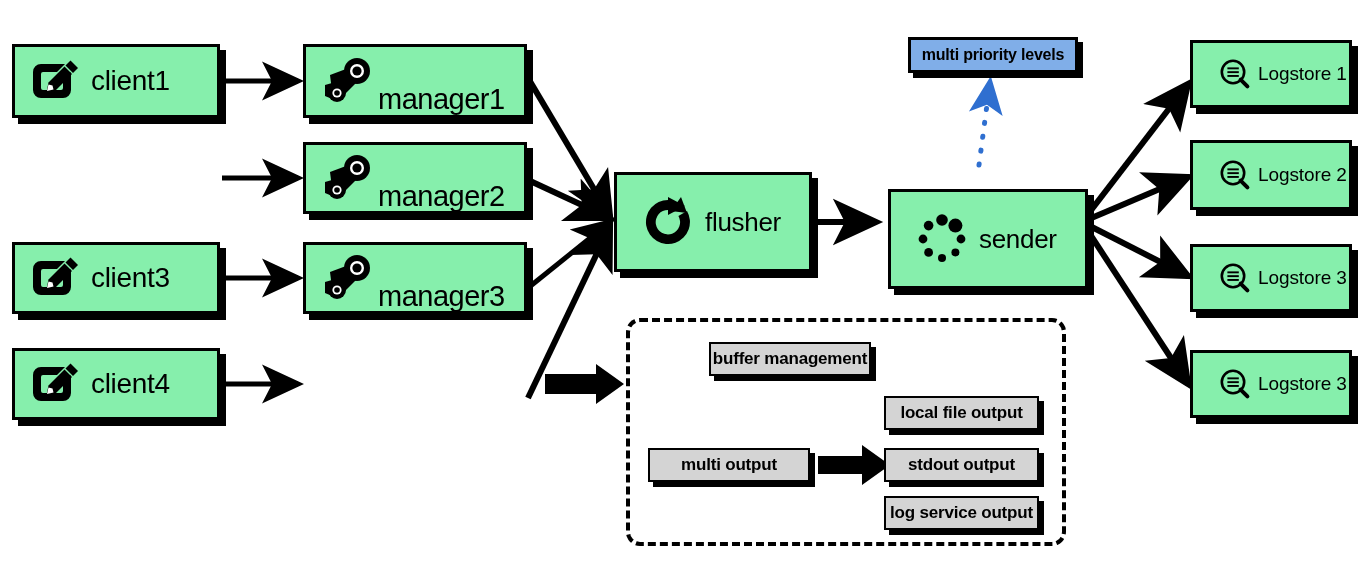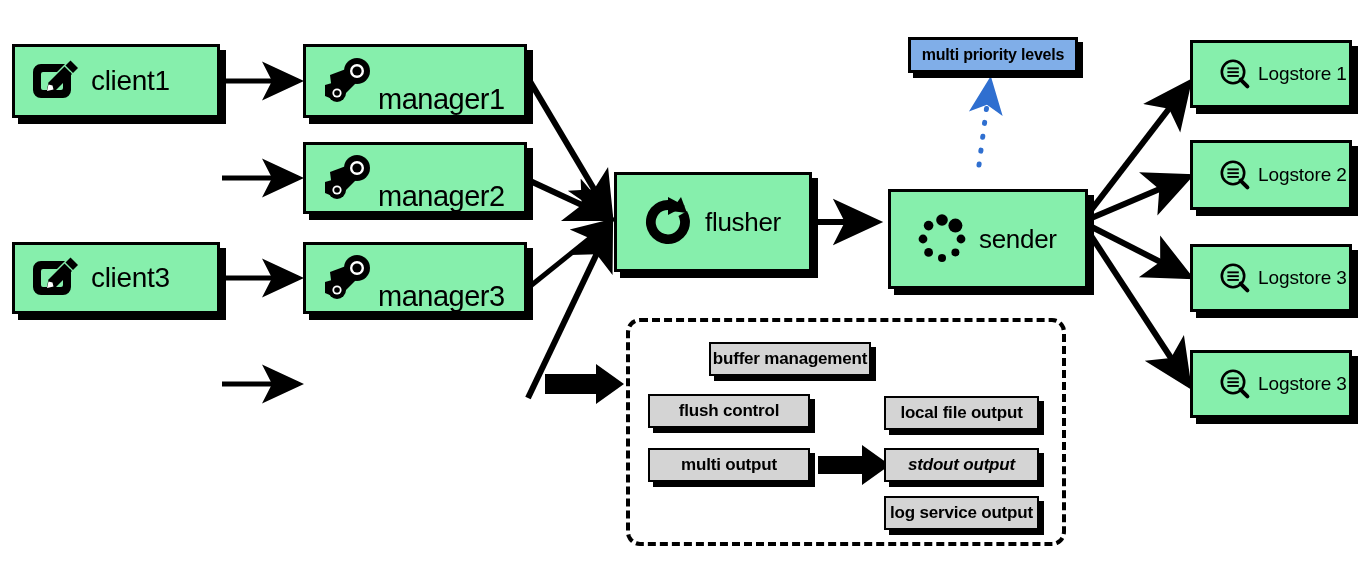--- a/index.html
+++ b/index.html
@@ -203,20 +203,29 @@
   <div class="node client" style="left:12px; top:242px; width:208px; height:72px;">
     <svg class="ico" width="52" height="50" viewBox="0 0 52 50">
       <path d="M8 8 h24 l-8 8 h-14 a2 2 0 0 0 -2 2 v14 a2 2 0 0 0 2 2 h18 a2 2 0 0 0 2 -2 v-8 l8 -8 v18 a8 8 0 0 1 -8 8 h-22 a8 8 0 0 1 -8 -8 v-18 a8 8 0 0 1 8 -8 z" fill="#000"></path>
       <path d="M37.5 4.5 l7.5 7.5 l-5 5 l-7.5 -7.5 z" fill="#000"></path>
       <path d="M31.5 10.5 l7.5 7.5 l-16 16 l-9.5 2 l2 -9.5 z" fill="#000"></path>
       <path d="M15.5 28.5 l4 1 l1 4 l-6.5 1.5 z" fill="#fff"></path>
     </svg>
     <span class="label">client3</span>
   </div>
 
+  <div class="node client" style="left:12px; top:348px; width:208px; height:72px;">
+    <svg class="ico" width="52" height="50" viewBox="0 0 52 50">
+      <path d="M8 8 h24 l-8 8 h-14 a2 2 0 0 0 -2 2 v14 a2 2 0 0 0 2 2 h18 a2 2 0 0 0 2 -2 v-8 l8 -8 v18 a8 8 0 0 1 -8 8 h-22 a8 8 0 0 1 -8 -8 v-18 a8 8 0 0 1 8 -8 z" fill="#000"></path>
+      <path d="M37.5 4.5 l7.5 7.5 l-5 5 l-7.5 -7.5 z" fill="#000"></path>
+      <path d="M31.5 10.5 l7.5 7.5 l-16 16 l-9.5 2 l2 -9.5 z" fill="#000"></path>
+      <path d="M15.5 28.5 l4 1 l1 4 l-6.5 1.5 z" fill="#fff"></path>
+    </svg>
+    <span class="label">client4</span>
+  </div>
 
   <div class="node manager" style="left:303px; top:44px; width:224px; height:74px;">
     <svg class="ico" width="56" height="52" viewBox="0 0 56 52">
       <path d="M10 20 l16 -6 l10 14 l-12 12 l-12 -4 z" fill="#000"></path>
       <path d="M5 30 l14 -4 l6 10 l-8 10 l-12 -5 z" fill="#000"></path>
       <circle cx="37" cy="16" r="13" fill="#000"></circle>
       <circle cx="37" cy="16" r="7" fill="#fff"></circle>
       <circle cx="37" cy="16" r="4.6" fill="#000"></circle>
       <circle cx="17" cy="38" r="9" fill="#000"></circle>
       <circle cx="17" cy="38" r="4.6" fill="#fff"></circle>
@@ -323,30 +332,27 @@
       <path d="M21.6 21.6 L28.4 28.4" stroke="#000" stroke-width="4" stroke-linecap="round"></path>
     </svg>
     <span class="label">Logstore 3</span>
   </div>
 
   <div class="dashed-group" style="left:626px; top:318px; width:440px; height:228px;"></div>
 
   <div class="chip" style="left:679px; top:342px; width:162px; height:34px;margin-left:30px;">
     <span class="label">buffer management</span>
   </div>
-  <div class="chip" style="left:648px; top:394px; width:162px; height:34px;">
-    <span class="label">flush control</span>
-  </div>
   <div class="chip" style="left:648px; top:448px; width:162px; height:34px;">
     <span class="label">multi output</span>
   </div>
 
   <div class="chip" style="left:884px; top:396px; width:155px; height:34px;">
     <span class="label">local file output</span>
   </div>
-  <div class="chip" style="left:884px; top:448px; width:155px; height:34px;font-style:italic;">
+  <div class="chip" style="left:884px; top:448px; width:155px; height:34px;">
     <span class="label">stdout output</span>
   </div>
   <div class="chip" style="left:884px; top:496px; width:155px; height:34px;">
     <span class="label">log service output</span>
   </div>
 
 </div>
 
 </body></html>

